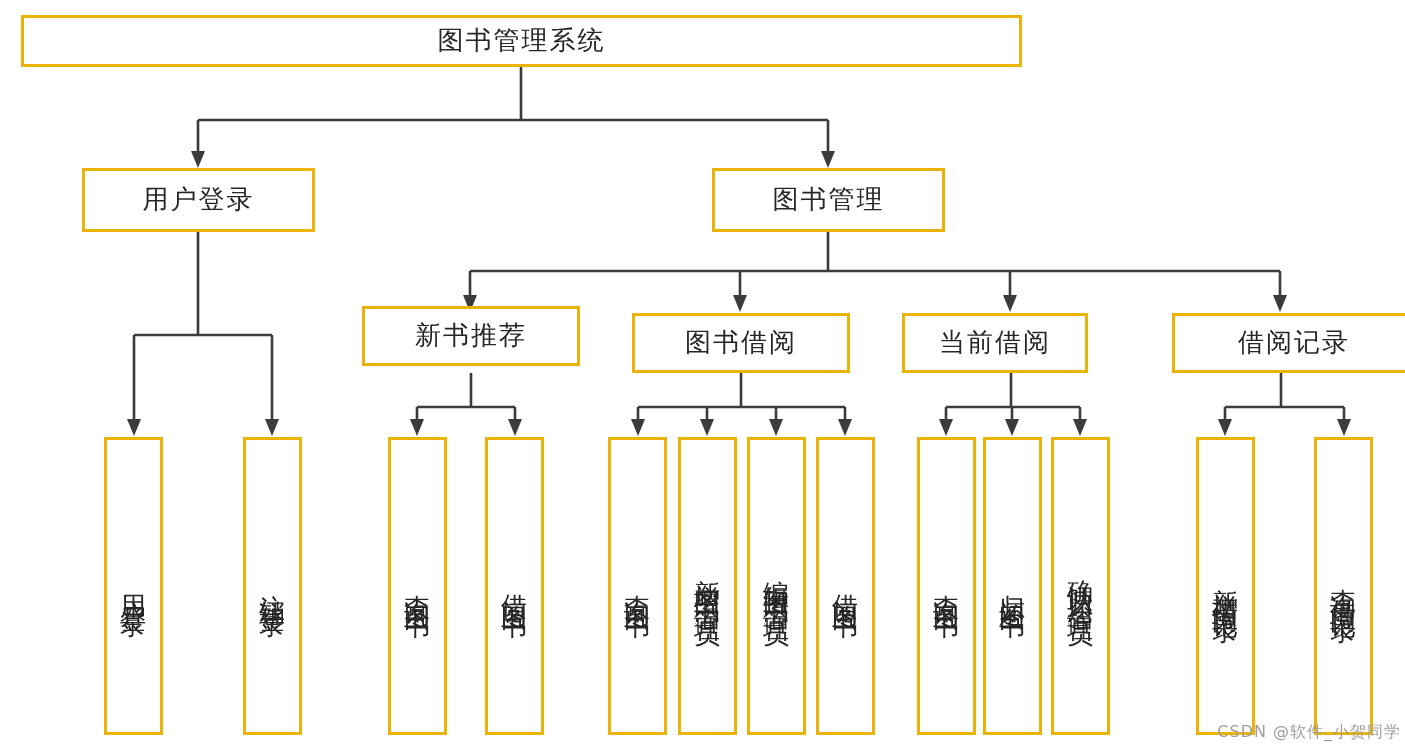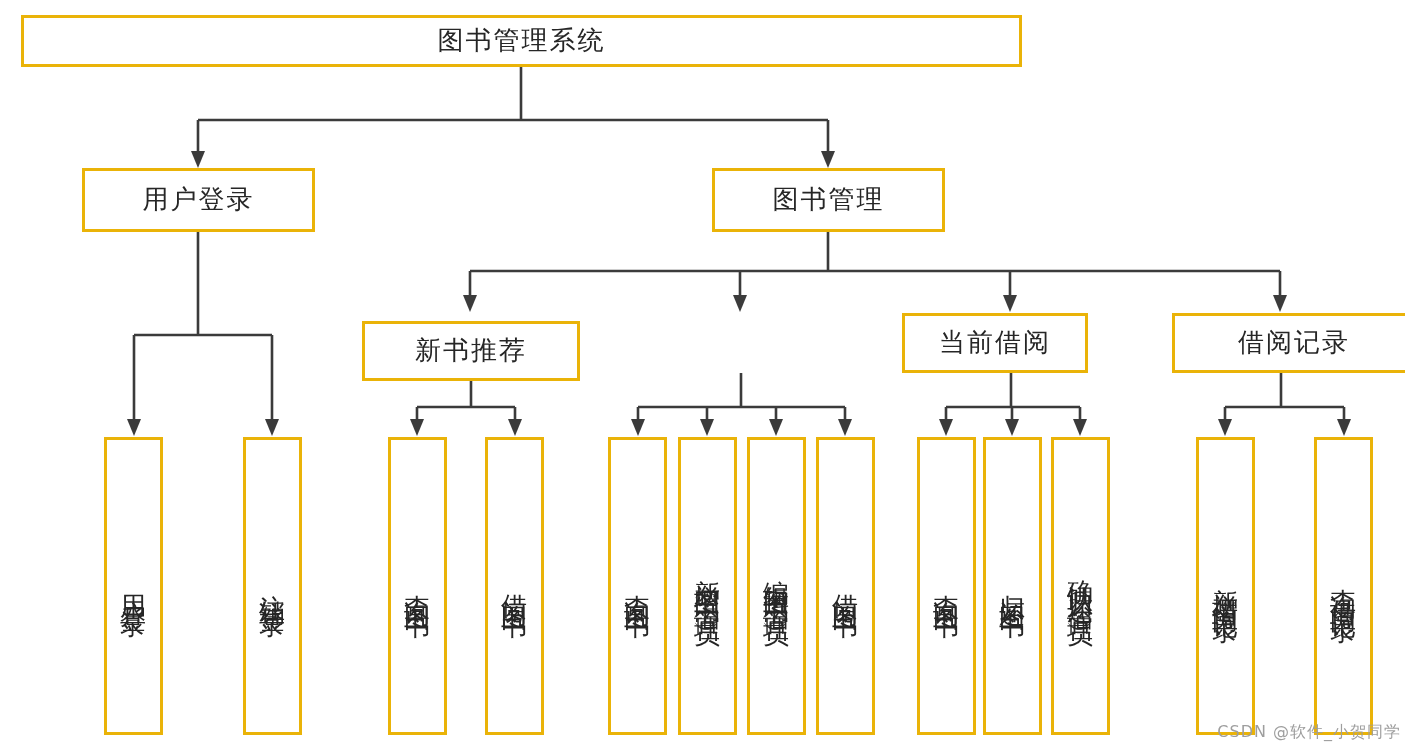--- a/index.html
+++ b/index.html
@@ -59,21 +59,22 @@
       <polygon points="1218,419 1232,419 1225,436"></polygon>
       <polygon points="1337,419 1351,419 1344,436"></polygon>
     </g>
   </svg>
 
   <div class="box" style="left:21px;top:15px;width:1001px;height:52px">图书管理系统</div>
 
   <div class="box" style="left:82px;top:168px;width:233px;height:64px">用户登录</div>
   <div class="box" style="left:712px;top:168px;width:233px;height:64px">图书管理</div>
 
-  <div class="box" style="left:362px;top:321px;width:218px;height:60px">新书推荐</div>
+  <div class="box" style="left:362px;top:306px;width:218px;height:60px">新书推荐</div>
+  <div class="box" style="left:632px;top:313px;width:218px;height:60px">图书借阅</div>
   <div class="box" style="left:902px;top:313px;width:186px;height:60px">当前借阅</div>
   <div class="box" style="left:1172px;top:313px;width:244px;height:60px">借阅记录</div>
 
   <div class="box vert" style="left:104px;top:437px;width:59px;height:298px">用户登录</div>
   <div class="box vert" style="left:243px;top:437px;width:59px;height:298px">注销登录</div>
 
   <div class="box vert" style="left:388px;top:437px;width:59px;height:298px">查询图书</div>
   <div class="box vert" style="left:485px;top:437px;width:59px;height:298px">借阅图书</div>
 
   <div class="box vert" style="left:608px;top:437px;width:59px;height:298px">查询图书</div>

